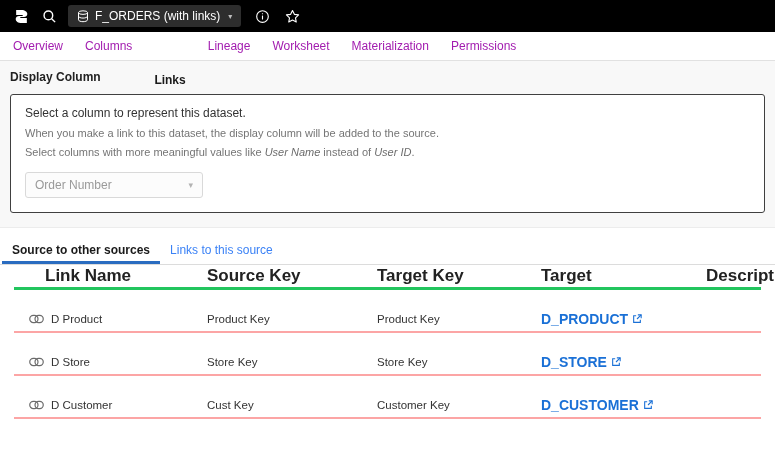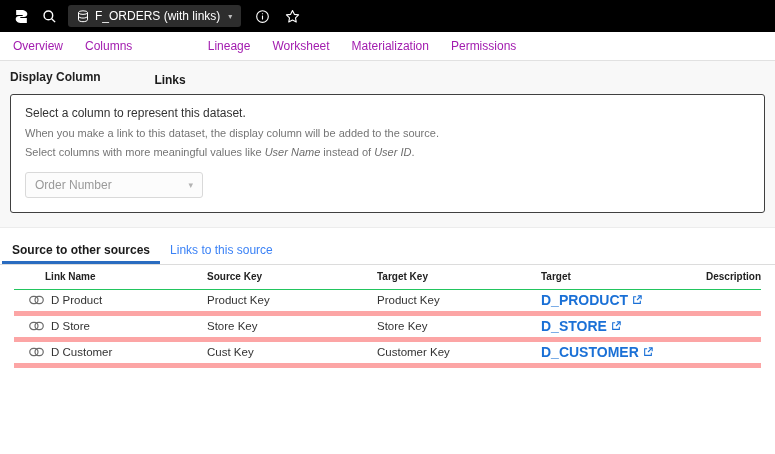--- a/index.html
+++ b/index.html
@@ -79,26 +79,26 @@
     box-shadow:inset 0 -3px 0 var(--accent-blue);
   }
 
   
   .links-table{margin:0 14px;}
   .tbl-row{
     display:grid;grid-template-columns:193px 170px 164px 165px 1fr;
     align-items:center;
   }
   .tbl-header{
-    height:25px;font-size:10px;font-weight:700;color:#222;
-    border-bottom:1px solid #22c55e;white-space:nowrap;
+    height:25px;font-size:17px;font-weight:700;color:#222;
+    border-bottom:3px solid #22c55e;white-space:nowrap;
   }
   .tbl-header .cell-first{padding-left:31px;}
   .data-row{
-    height:26px;font-size:11.5px;color:#333;border-bottom:5px solid #fca5a5;
+    height:26px;font-size:11.5px;color:#333;border-bottom:2px solid #fca5a5;margin-top:17px;
   }
   .cell-name{display:flex;align-items:center;gap:7px;padding-left:15px;}
   .link-icon{flex:0 0 auto;display:inline-flex;}
   .target-link{
     color:var(--link-blue);display:inline-flex;align-items:center;gap:4px;
     font-size:14px;font-weight:600;text-decoration:none;cursor:pointer;
   }
   .ext-icon{display:inline-flex;color:var(--link-blue);}
 </style>
 </head>

